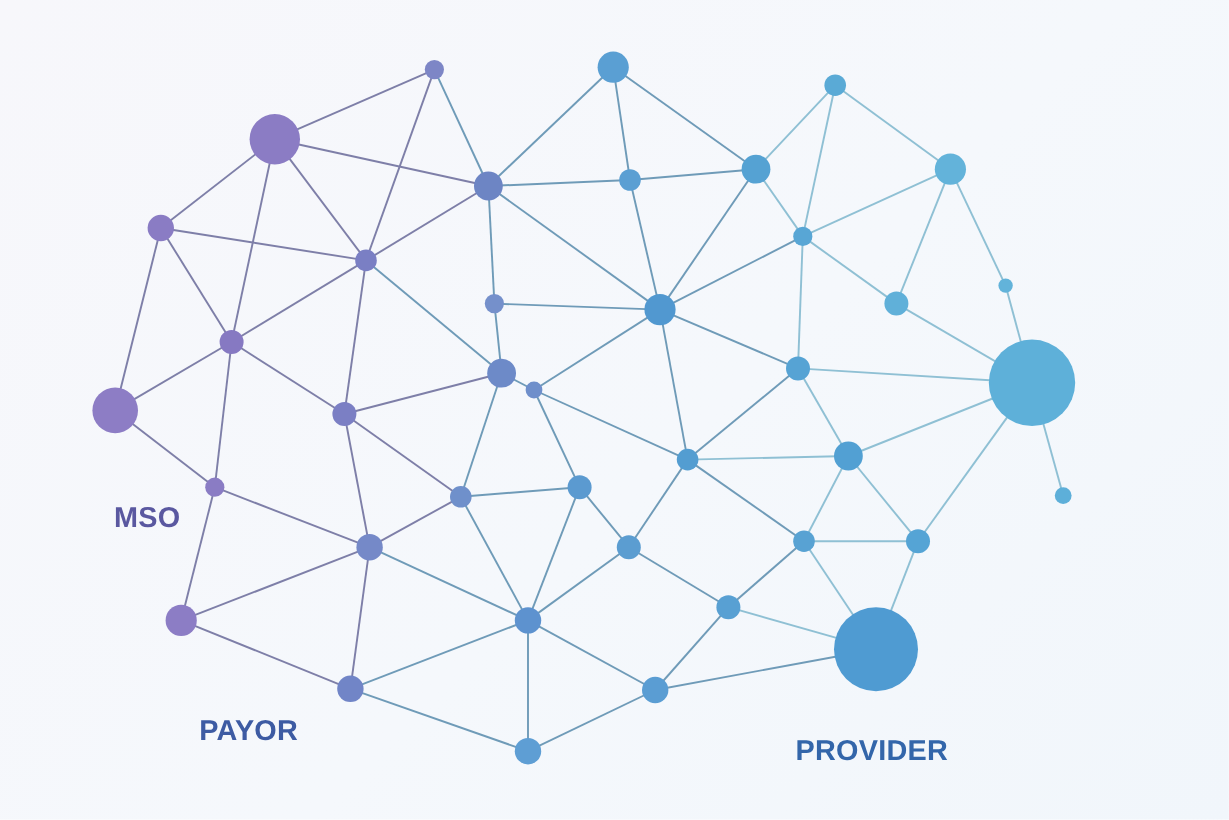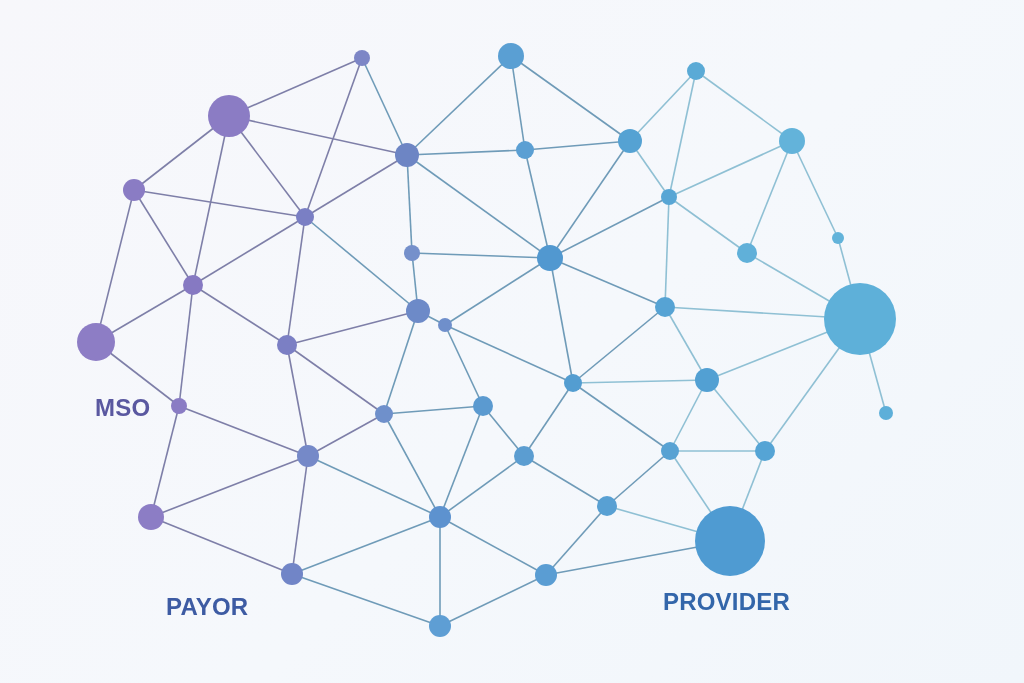--- a/index.html
+++ b/index.html
@@ -11,20 +11,21 @@
   }
   #diagram { position: absolute; left: 0; top: 0; width: 1024px; height: 683px; }
   .edge { stroke-width: 1.6; fill: none; }
   .label {
     position: absolute;
     font-family: "Liberation Sans", sans-serif;
     font-weight: 700;
     font-size: 24px;
     letter-spacing: 0.2px;
     white-space: nowrap;
+    margin-top: 24px;
   }
 </style>
 </head>
 <body>
 
 <svg id="diagram" viewBox="0 0 1024 683" xmlns="http://www.w3.org/2000/svg">
   <g id="edges">
       <line x1="362" y1="58" x2="229" y2="116" stroke="#7e7fa8" class="edge"></line>
       <line x1="362" y1="58" x2="407" y2="155" stroke="#6f9bb8" class="edge"></line>
       <line x1="362" y1="58" x2="305" y2="217" stroke="#7e7fa8" class="edge"></line>
@@ -151,15 +152,15 @@
       <circle cx="607" cy="506" r="10" fill="#58a0d3"></circle>
       <circle cx="730" cy="541" r="35" fill="#4f9bd2"></circle>
       <circle cx="292" cy="574" r="11" fill="#7185c7"></circle>
       <circle cx="546" cy="575" r="11" fill="#5a9dd3"></circle>
       <circle cx="440" cy="626" r="11" fill="#5e9ed4"></circle>
     </g>
 </svg>
 
 <div id="labels">
   <div class="label" style="left: 95px; top: 394px; color: rgb(90, 88, 160);">MSO</div>
-  <div class="label" style="left: 166px; top: 593px; color: rgb(61, 91, 163);">PAYOR</div>
+  <div class="label" style="left: 166px; top: 572px; color: rgb(61, 91, 163);">PAYOR</div>
   <div class="label" style="left: 663px; top: 588px; color: rgb(51, 102, 170);">PROVIDER</div>
 </div>
 
 </body></html>

